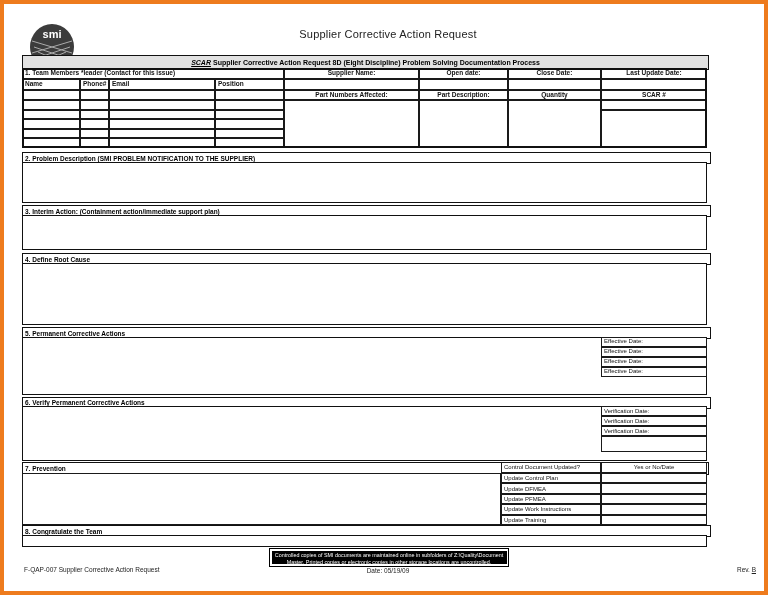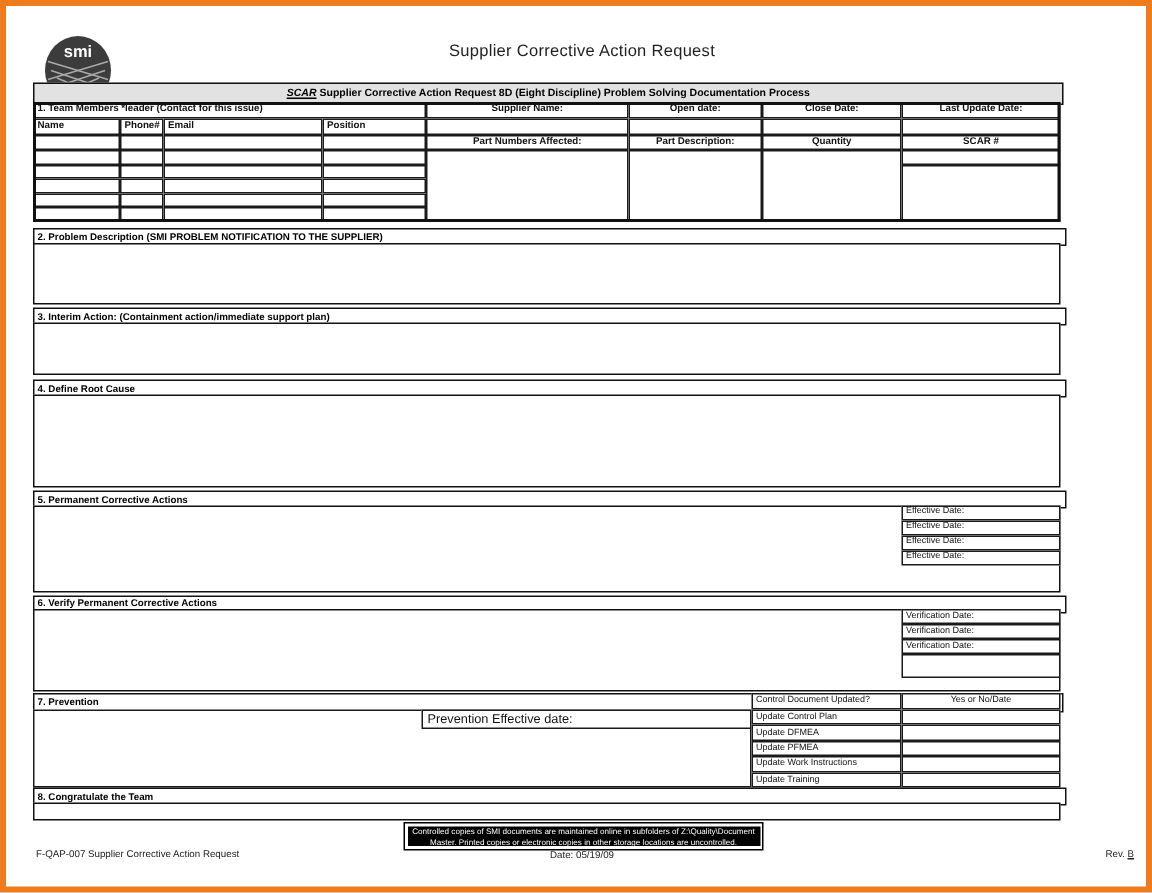--- a/index.html
+++ b/index.html
@@ -127,21 +127,20 @@
   <div class="c stub" style="left:597px;top:422px;width:106px;height:10px;">Verification Date:</div>
   <div class="c" style="left:597px;top:432px;width:106px;height:15.5px;"></div>
 
   <div class="bar" style="left:18px;top:458px;width:685px;height:11px;position:absolute;padding-left:0;">
     <span class="pl" style="flex:1;">7. Prevention</span>
   </div>
   <div class="c stub" style="left:497px;top:458px;width:100px;height:11px;font-size:6px;">Control Document Updated?</div>
   <div class="c ctr" style="left:597px;top:458px;width:106px;height:11px;font-size:6px;line-height:9px;">Yes or No/Date</div>
 
   <div class="c" style="left:18px;top:469px;width:479px;height:52px;"></div>
-  <div class="c" style="left:277px;top:469px;width:220px;height:13px;font-size:8.5px;padding-left:3px;">Prevention Effective date:</div>
 
   <div class="c stub" style="left:497px;top:469px;width:100px;height:10.4px;font-size:6px;">Update Control Plan</div>
   <div class="c" style="left:597px;top:469px;width:106px;height:10.4px;"></div>
   <div class="c stub" style="left:497px;top:479.4px;width:100px;height:10.4px;font-size:6px;">Update DFMEA</div>
   <div class="c" style="left:597px;top:479.4px;width:106px;height:10.4px;"></div>
   <div class="c stub" style="left:497px;top:489.8px;width:100px;height:10.4px;font-size:6px;">Update PFMEA</div>
   <div class="c" style="left:597px;top:489.8px;width:106px;height:10.4px;"></div>
   <div class="c stub" style="left:497px;top:500.2px;width:100px;height:10.4px;font-size:6px;">Update Work Instructions</div>
   <div class="c" style="left:597px;top:500.2px;width:106px;height:10.4px;"></div>
   <div class="c stub" style="left:497px;top:510.6px;width:100px;height:10.4px;font-size:6px;">Update Training</div>

